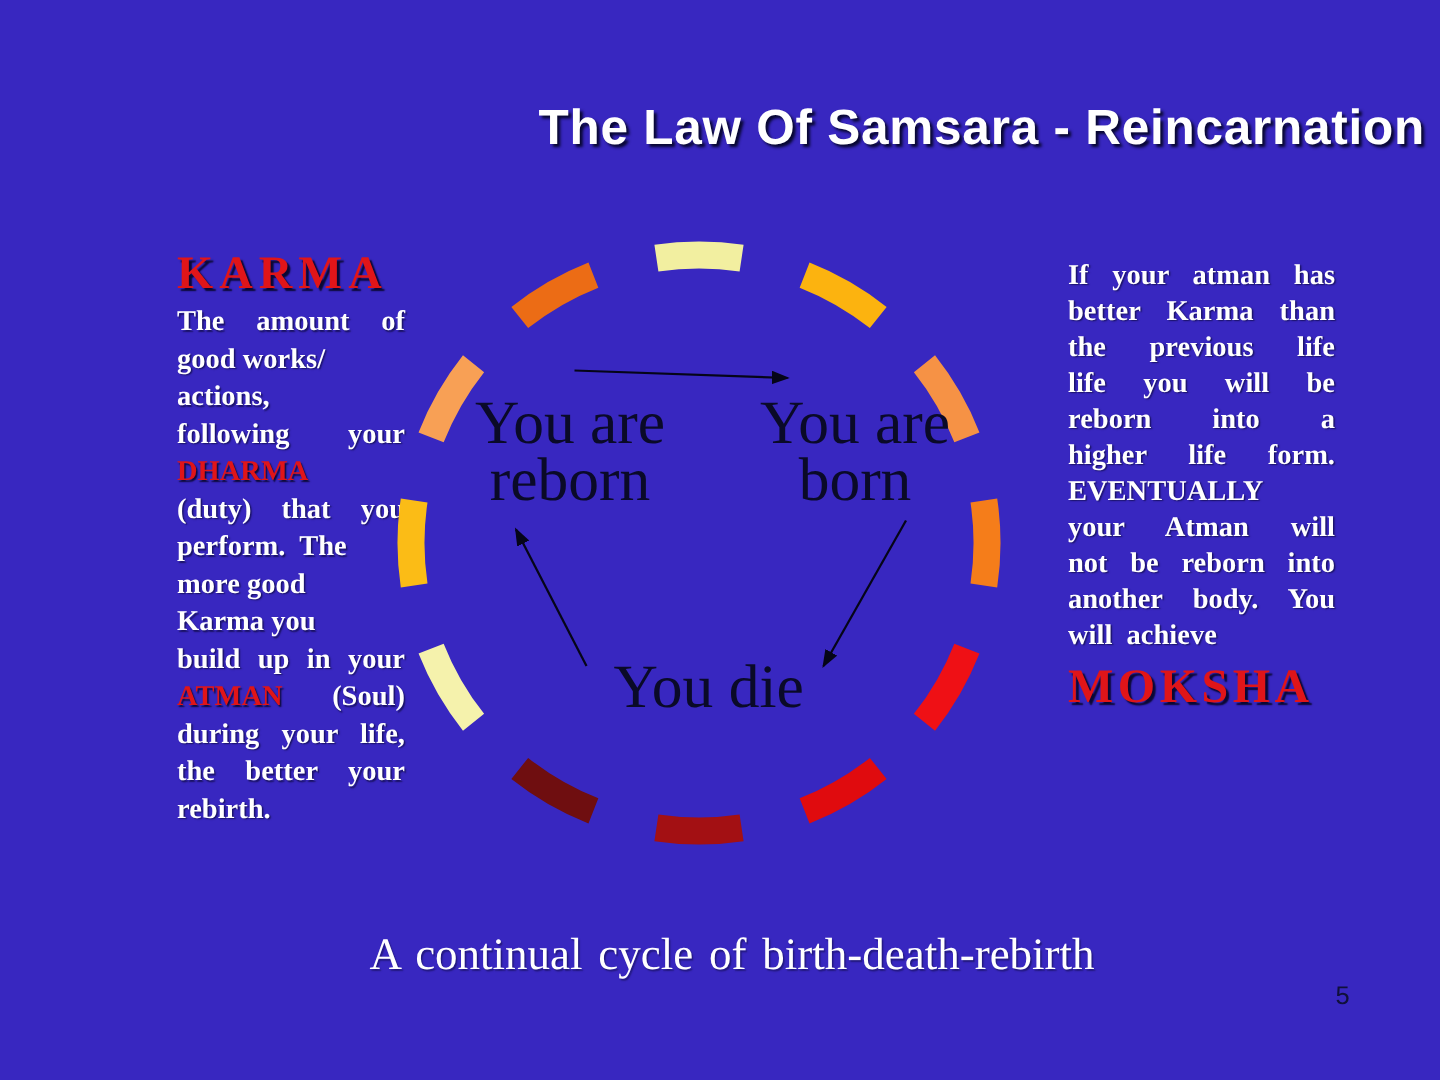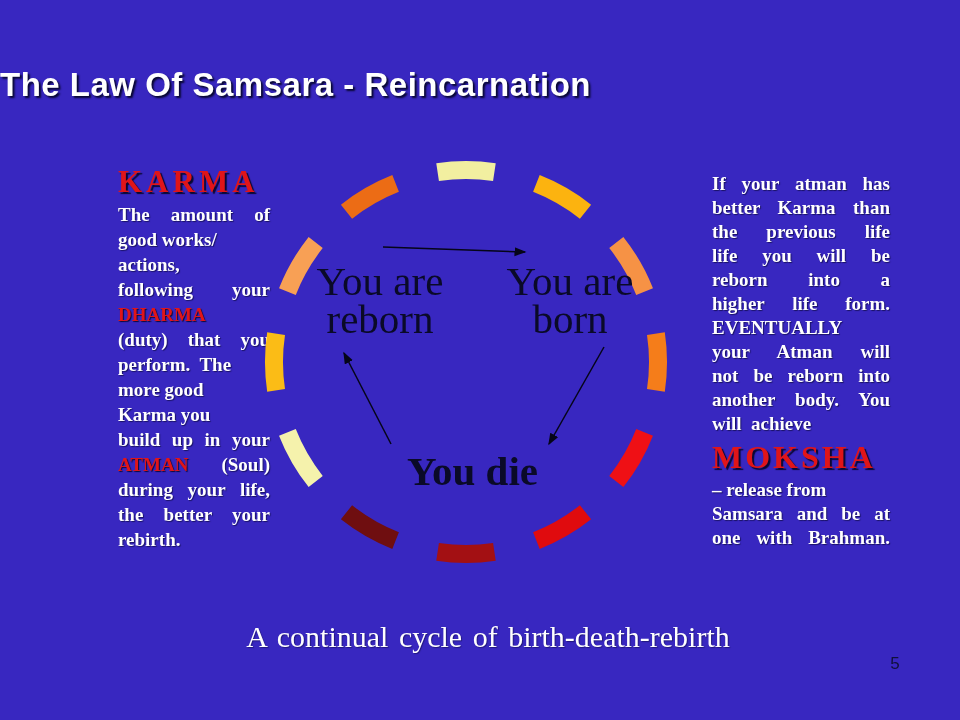--- a/index.html
+++ b/index.html
@@ -2,21 +2,21 @@
 <html><head>
 <meta charset="utf-8">
 <style>
   html,body{margin:0;padding:0;background:#222;}
   .slide{
     position:relative; width:960px; height:720px; overflow:hidden;
     background:#3827C0;
     font-family:"Liberation Serif", serif;
   }
   .title{
-    position:absolute; left:0; top:66px; width:934px; text-align:left;
+    position:absolute; left:16px; top:66px; width:934px; text-align:right;
     font-family:"Liberation Sans", sans-serif; font-weight:bold; font-size:33px;
     color:#ffffff; text-shadow:2px 2px 2px rgba(5,5,40,0.95);
     letter-spacing:0.5px;
   }
   .panel{
     position:absolute; color:#ffffff; font-weight:bold; font-size:19px;
     text-shadow:1px 1px 1px rgba(0,0,25,0.55);
   }
   .panel-left{ left:80px; top:162px; width:152px;margin-left:38px; }
   .panel-right{ left:712px; top:172px; width:178px; }
@@ -30,21 +30,21 @@
   .tl{ white-space:pre; }
   .tl.j{ white-space:normal; text-align:justify; text-align-last:justify; }
   .red{ color:#E01519; text-shadow:1px 1px 1px rgba(5,5,35,0.85); }
   .cycle-svg{ position:absolute; left:0; top:0; }
   .cycle-label{
     position:absolute; text-align:center; color:#0A0A28;
     font-size:41px; line-height:38px;
   }
   .label-born{ left:480px; top:262px; width:180px; }
   .label-reborn{ left:295px; top:262px; width:170px; }
-  .label-die{ left:385px; top:452px; width:175px;font-weight:bold; }
+  .label-die{ left:385px; top:438px; width:175px; }
   .caption{
     position:absolute; left:230px; top:620px; width:516px; text-align:center;
     color:#ffffff; font-size:30px; word-spacing:3px;
     text-shadow:1px 1px 1px rgba(0,0,25,0.4);
   }
   .slide-number{
     position:absolute; left:880px; top:654px; width:30px; text-align:center;
     font-family:"Liberation Sans", sans-serif; font-size:17px; color:#10103A;
   }
 </style>
@@ -83,25 +83,20 @@
         <div class="tl j"><span>life you will  be</span></div>
         <div class="tl j"><span>reborn  into  a</span></div>
         <div class="tl j"><span>higher life form.</span></div>
         <div class="tl"><span>EVENTUALLY</span></div>
         <div class="tl j"><span>your Atman will</span></div>
         <div class="tl j"><span>not be reborn  into</span></div>
         <div class="tl j"><span>another body. You</span></div>
         <div class="tl"><span>will  achieve</span></div>
       </div>
     <div class="panel-heading moksha">MOKSHA</div>
-    <div>
-        <div class="tl"><span>– release from</span></div>
-        <div class="tl j"><span>Samsara and be at</span></div>
-        <div class="tl j"><span>one with  Brahman.</span></div>
-      </div>
   </div>
 
   <svg class="cycle-svg" width="960" height="720" viewBox="0 0 960 720">
     <defs>
       <marker id="arrowhead" markerWidth="9" markerHeight="7" refX="7" refY="3" orient="auto">
         <path d="M0,0 L8,3 L0,6 z" fill="#050518"></path>
       </marker>
     </defs>
     <g id="ring-group">
         <path d="M 437.6 172.1 A 192 192 0 0 1 494.4 172.1" stroke="#F2EFA0" stroke-width="18" fill="none"></path>

